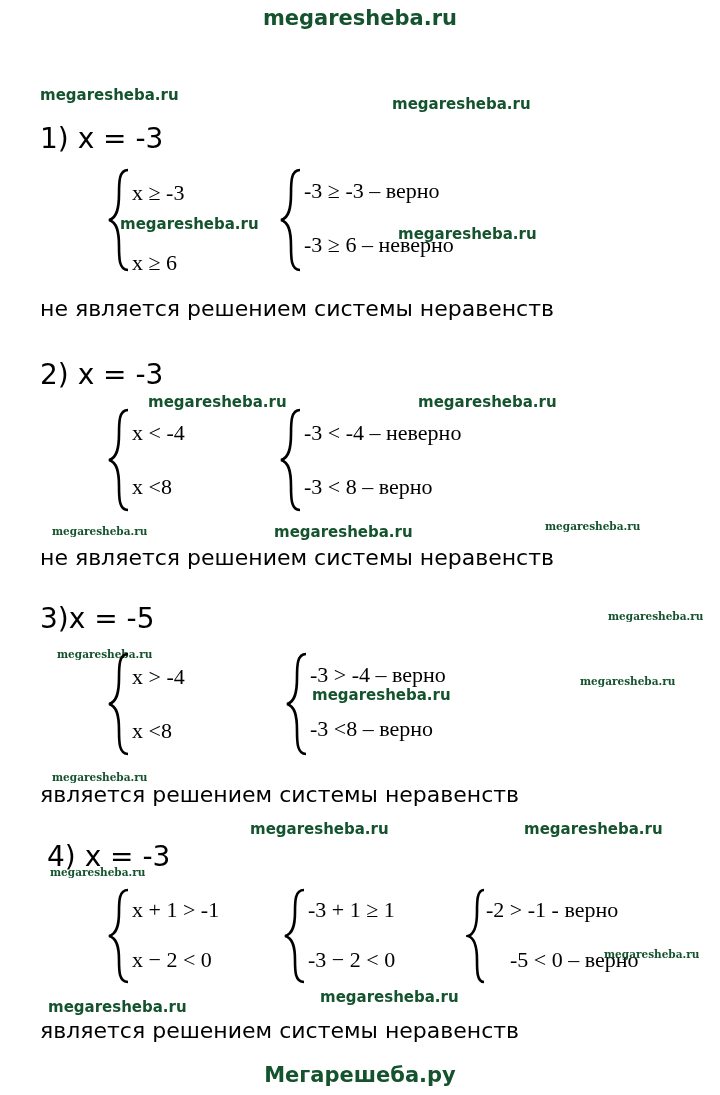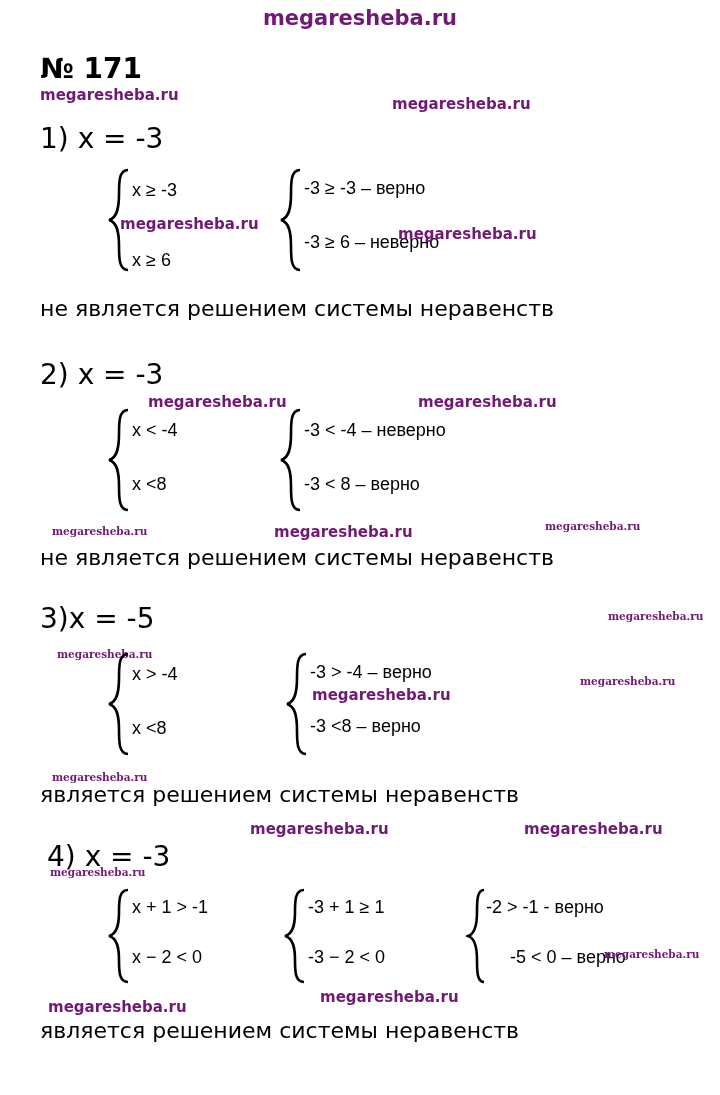--- a/index.html
+++ b/index.html
@@ -18,21 +18,21 @@
   .page {
     position: relative;
     width: 720px;
     height: 1095px;
   }
   
   .wm {
     position: absolute;
     font-family: "DejaVu Serif", serif;
     font-weight: bold;
-    color: #701a75;
+    color: #14532d;
     white-space: nowrap;
   }
   .wm-top {
     font-family: "DejaVu Sans", sans-serif;
     font-weight: bold;
     font-size: 21px;
     letter-spacing: 0px;
   }
   .wm-bottom {
     font-family: "DejaVu Sans", sans-serif;
@@ -77,39 +77,38 @@
   }
   .brace {
     position: absolute;
     font-size: 0;
     line-height: 0;
   }
   .brace svg { display: block; }
 
   .sysline {
     position: absolute;
-    font-size: 18px;
-    white-space: nowrap;
-    font-family: Liberation Sans, sans-serif;
+    font-size: 22px;
+    white-space: nowrap;
+    font-family: Liberation Serif, serif;
   }
   .footer {
     position: absolute;
     left: 0;
     right: 0;
     text-align: center;
   }
 </style>
 </head>
 <body>
 
 <div class="page">
 
   <div class="wm wm-top" style="left:0; right:0; top:6px; text-align:center;">megaresheba.ru</div>
 
-  <div class="task-number">№ 171</div>
 
   <div class="wm wm-md" style="left:40px; top:86px;">megaresheba.ru</div>
   <div class="wm wm-md" style="left:392px; top:95px;">megaresheba.ru</div>
 
   <div class="line" style="left:40px; top:122px;">1) x = -3</div>
 
   <div class="sysgroup" style="left:106px; top:168px;">
     <div class="brace">
       <svg width="26" height="104" viewBox="0 0 26 104">
         <path d="M22 2 C13 2 13 14 13 26 C13 40 11 50 3 52 C11 54 13 64 13 78 C13 90 13 102 22 102" fill="none" stroke="#000" stroke-width="2.6"></path>
@@ -232,14 +231,15 @@
     <div class="sysline" style="left:20px; top:9px;">-2 &gt; -1 - верно</div>
     <div class="sysline" style="left:20px; top:59px;margin-left:24px;">-5 &lt; 0 – верно</div>
   </div>
 
   <div class="wm wm-sm" style="left:604px; top:948px;">megaresheba.ru</div>
   <div class="wm wm-md" style="left:48px; top:998px;">megaresheba.ru</div>
   <div class="wm wm-md" style="left:320px; top:988px;">megaresheba.ru</div>
 
   <div class="concl" style="left:40px; top:1018px;">является решением системы неравенств</div>
 
+  <div class="wm wm-bottom footer" style="top:1063px;">Мегарешеба.ру</div>
 
 </div>
 
 </body></html>

